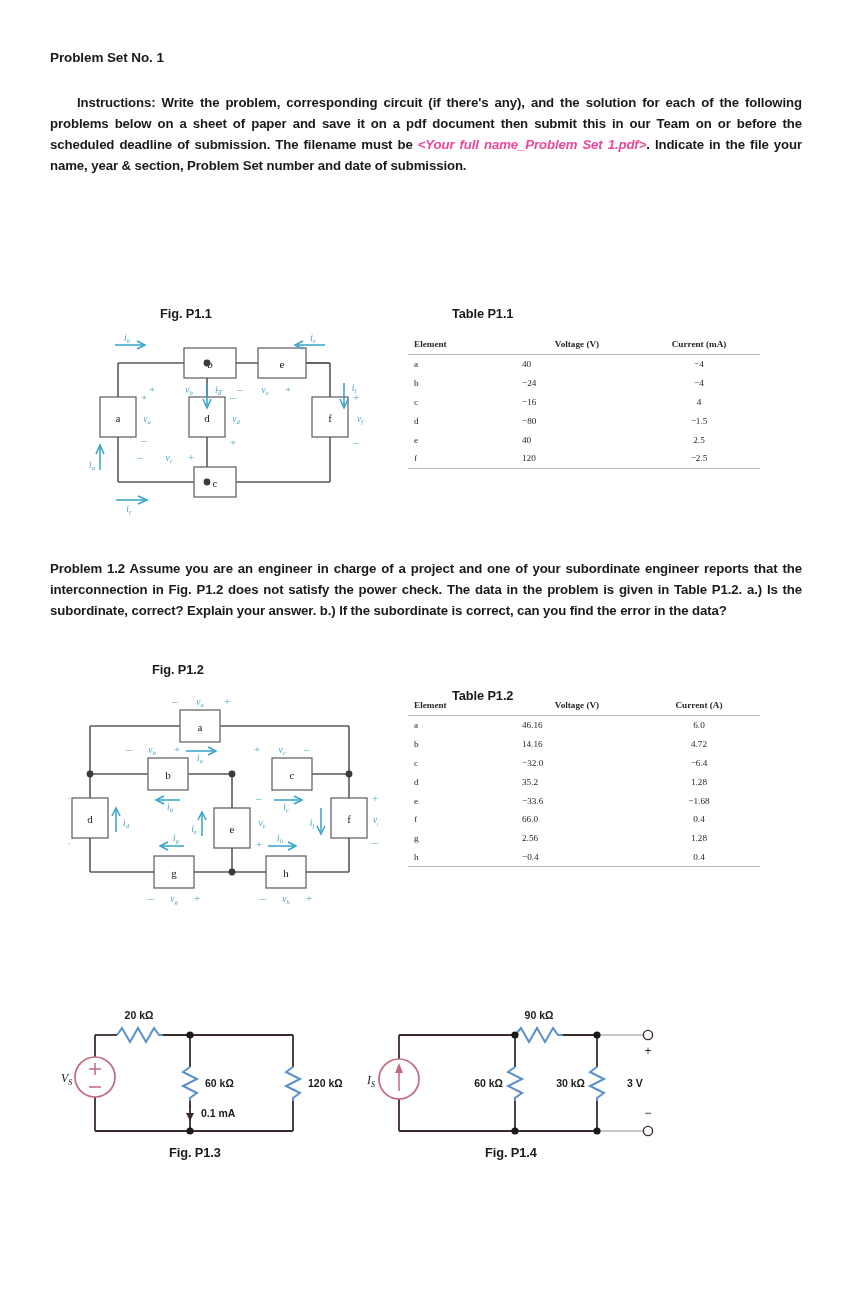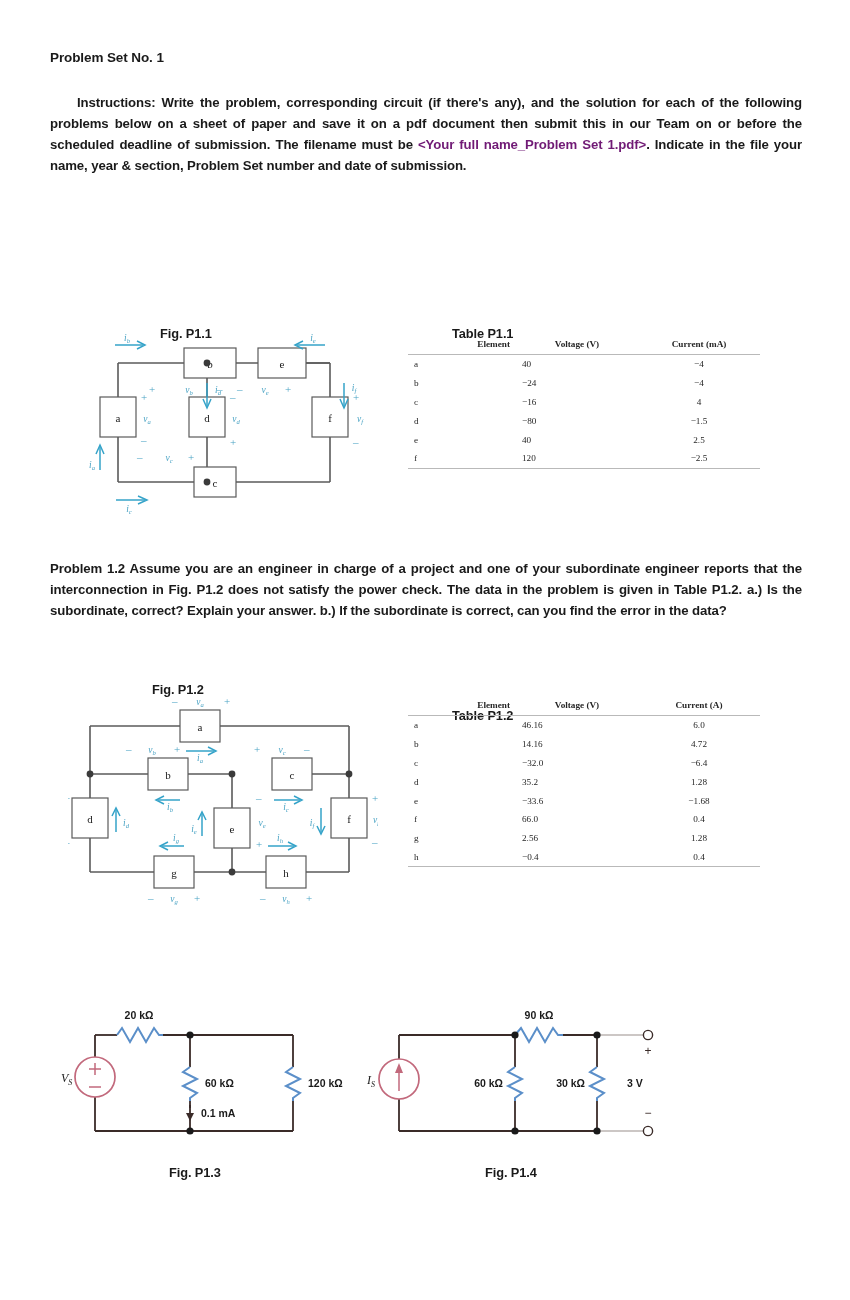--- a/index.html
+++ b/index.html
@@ -35,21 +35,21 @@
     left: 50px; top: 92px;
     width: 752px;
     font-size: 13.2px;
     line-height: 21px;
     text-align: justify;
     font-weight: bold;
     letter-spacing: -0.1px;
   }
   .instructions .lead { font-weight: bold; margin-left: 27px; }
   .instructions .body-txt { font-weight: bold; }
-  .blue { color: #701a75; }
+  .blue { color: #ec4899; font-style: italic; }
 
   .prob {
     position: absolute;
     left: 50px;
     width: 752px;
     font-size: 13.2px;
     line-height: 21px;
     text-align: justify;
     font-weight: bold;
     letter-spacing: -0.1px;
@@ -57,21 +57,20 @@
   #prob11 { top: 232px; }
   #prob12 { top: 558px; }
   #prob13 { top: 938px; left: 50px; width: 600px; text-align: left; }
   #prob14 { top: 972px; left: 50px; width: 600px; text-align: left; }
 
   .cap {
     position: absolute;
     font-size: 12.8px;
     font-weight: bold;
     letter-spacing: -0.1px;
-    margin-top: 20px;
   }
 
   
   .tbl {
     position: absolute;
     border-collapse: collapse;
     font-family: "Liberation Serif", serif;
     font-size: 9.2px;
     color: #262626;
   }
@@ -82,21 +81,21 @@
     white-space: nowrap;
   }
   .tbl td {
     padding: 4.4px 6px;
     white-space: nowrap;
   }
   .tbl tr.last td { border-bottom: 1px solid #b9b9b9; }
   .tbl .c-el { text-align: left; width: 96px; }
   .tbl .c-v  { text-align: left; width: 110px; }
   .tbl .c-i  { text-align: center; width: 110px; }
-  .tbl th.c-el { text-align: right; }
+  .tbl th.c-el { text-align: left; }
   .tbl th.c-v, .tbl th.c-i { text-align: center; }
 
   
   .fig { position: absolute; }
   svg text { font-family: "Liberation Serif", serif; }
   svg .blk { font-family: "Liberation Serif", serif; font-size: 11px; fill: #1a1a1a; }
   svg .lbl { font-family: "Liberation Serif", serif; font-size: 9.5px; fill: #4aa3c4; font-style: italic; }
   svg .sgn { font-family: "Liberation Serif", serif; font-size: 11px; fill: #4aa3c4; }
   svg .sub { font-size: 6.6px; }
   .wire  { stroke: #5a5a5a; stroke-width: 1.6; fill: none; }

